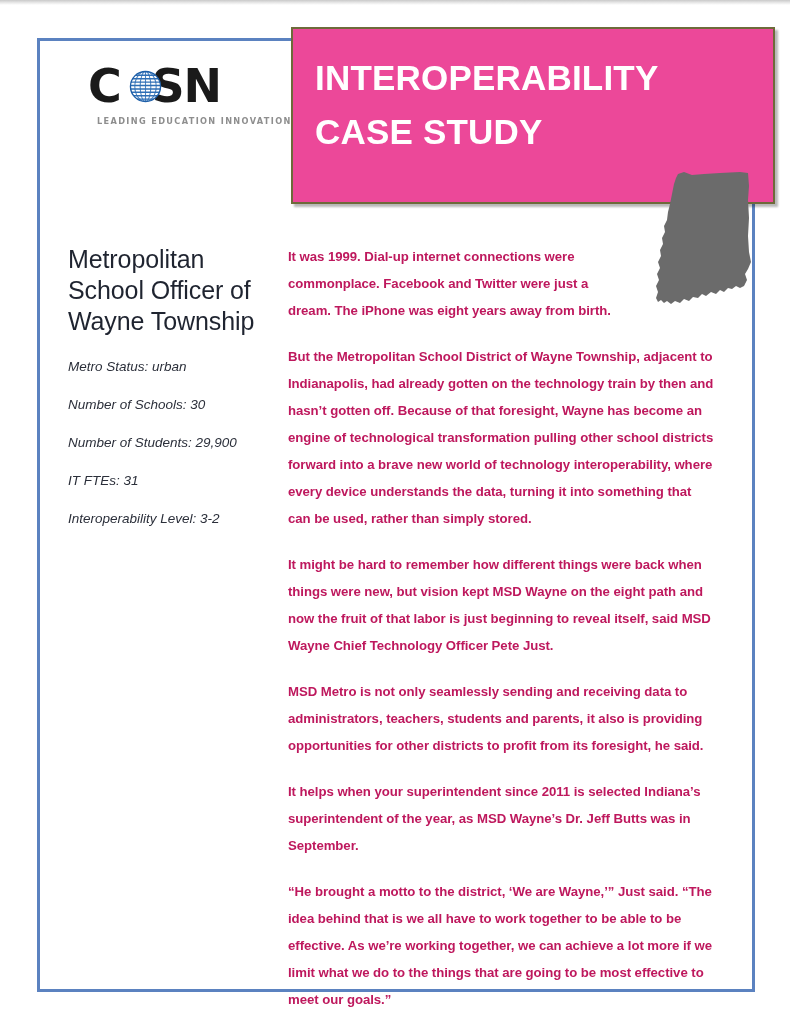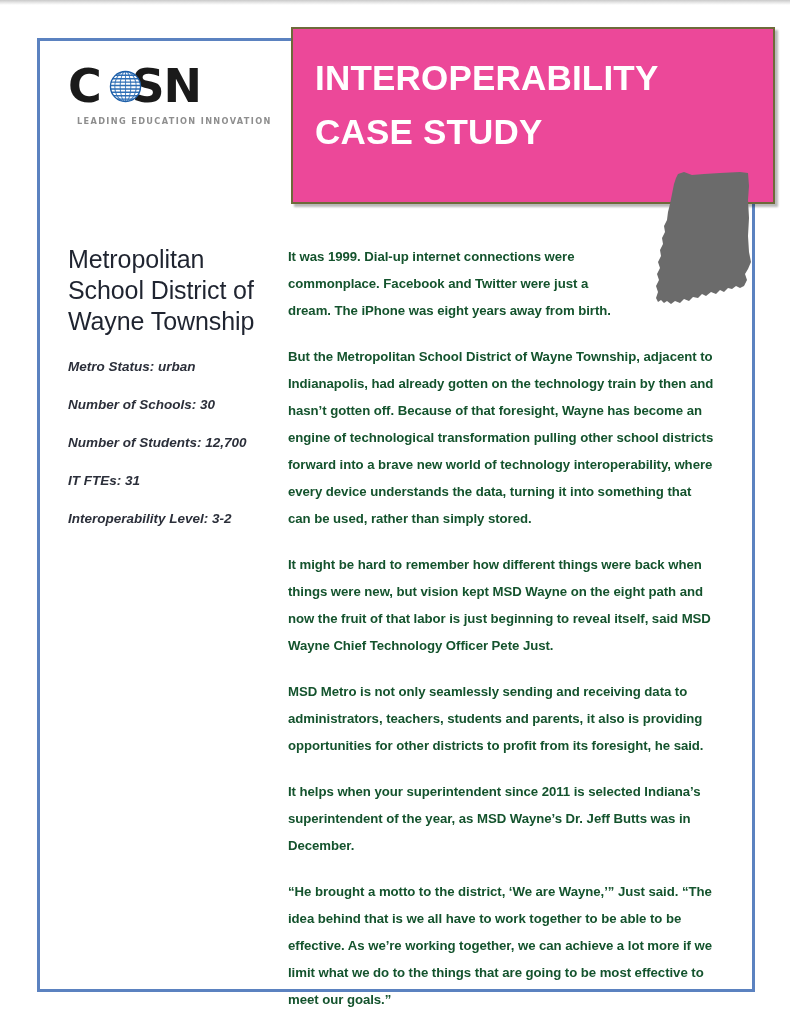--- a/index.html
+++ b/index.html
@@ -51,21 +51,21 @@
     position: absolute;
     left: 68px;
     top: 55px;
     width: 210px;
   }
 
   .logo-block {
     position: relative;
     width: 182px;
     height: 72px;
-    margin-left: 0;
+    margin-left: 20px;
   }
   .logo-wordmark {
     position: absolute;
     left: 0; top: 0;
     font-family: "DejaVu Sans", sans-serif;
     font-size: 46px;
     font-weight: 700;
     letter-spacing: -1px;
     color: #1a1a1a;
     line-height: 52px;
@@ -104,21 +104,20 @@
     margin-top: 21px;
   }
   .fact-line {
     font-family: "Liberation Sans", sans-serif;
     font-style: italic;
     font-size: 13.5px;
     line-height: 17px;
     color: #2b2f3a;
     margin-bottom: 21px;
     white-space: nowrap;
-    font-weight: bold;
   }
 
   
   .title-banner {
     position: absolute;
     left: 291px;
     top: 22px;
     width: 484px;
     height: 177px;
     background: #ec4899;
@@ -159,21 +158,21 @@
     top: 238px;
     width: 428px;
     z-index: 3;
   }
   .article p {
     margin: 0 0 19px 0;
     font-family: "Liberation Sans", sans-serif;
     font-size: 13.2px;
     font-weight: 600;
     line-height: 27px;
-    color: #14532d;
+    color: #be185d;
     letter-spacing: -0.05px;
   }
   .article p.lead {
     width: 335px;
   }
 </style>
 </head>
 <body>
 
 <div class="viewport-edge"></div>
@@ -210,26 +209,26 @@
             <ellipse cx="17" cy="17" rx="5.5" ry="15.5"></ellipse>
             <ellipse cx="17" cy="17" rx="11" ry="15.5"></ellipse>
             <line x1="17" y1="0" x2="17" y2="34"></line>
           </g>
           <circle cx="17" cy="17" r="15.5" fill="none" stroke="#1e5fa8" stroke-width="1.4"></circle>
         </svg>
       </div>
       <div class="logo-tagline">LEADING EDUCATION INNOVATION</div>
     </div>
 
-    <div class="district-title">Metropolitan School District of Wayne Township</div>
+    <div class="district-title">Metropolitan School Officer of Wayne Township</div>
 
     <div class="facts">
       <div class="fact-line">Metro Status: urban</div>
       <div class="fact-line">Number of Schools: 30</div>
-      <div class="fact-line">Number of Students: 12,700</div>
+      <div class="fact-line">Number of Students: 29,900</div>
       <div class="fact-line">IT FTEs: 31</div>
       <div class="fact-line">Interoperability Level: 3-2</div>
     </div>
 
   </div>
 
   <div class="title-banner">
     <div class="banner-text">
       <span class="banner-line">INTEROPERABILITY</span>
       <span class="banner-line">CASE STUDY</span>
@@ -253,17 +252,17 @@
         L20,42 L22,34 L24,24 L26,14 L28,8 Z
       "></path>
     </svg>
   </div>
 
   <div class="article">
     <p class="lead">It was 1999. Dial-up internet connections were commonplace. Facebook and Twitter were just a dream. The iPhone was eight years away from birth.</p>
     <p>But the Metropolitan School District of Wayne Township, adjacent to Indianapolis, had already gotten on the technology train by then and hasn’t gotten off. Because of that foresight, Wayne has become an engine of technological transformation pulling other school districts forward into a brave new world of technology interoperability, where every device understands the data, turning it into something that can be used, rather than simply stored.</p>
     <p>It might be hard to remember how different things were back when things were new, but vision kept MSD Wayne on the eight path and now the fruit of that labor is just beginning to reveal itself, said MSD Wayne Chief Technology Officer Pete Just.</p>
     <p>MSD Metro is not only seamlessly sending and receiving data to administrators, teachers, students and parents, it also is providing opportunities for other districts to profit from its foresight, he said.</p>
-    <p>It helps when your superintendent since 2011 is selected Indiana’s superintendent of the year, as MSD Wayne’s Dr. Jeff Butts was in December.</p>
+    <p>It helps when your superintendent since 2011 is selected Indiana’s superintendent of the year, as MSD Wayne’s Dr. Jeff Butts was in September.</p>
     <p>“He brought a motto to the district, ‘We are Wayne,’” Just said. “The idea behind that is we all have to work together to be able to be effective. As we’re working together, we can achieve a lot more if we limit what we do to the things that are going to be most effective to meet our goals.”</p>
   </div>
 
 </div>
 
 </body></html>

